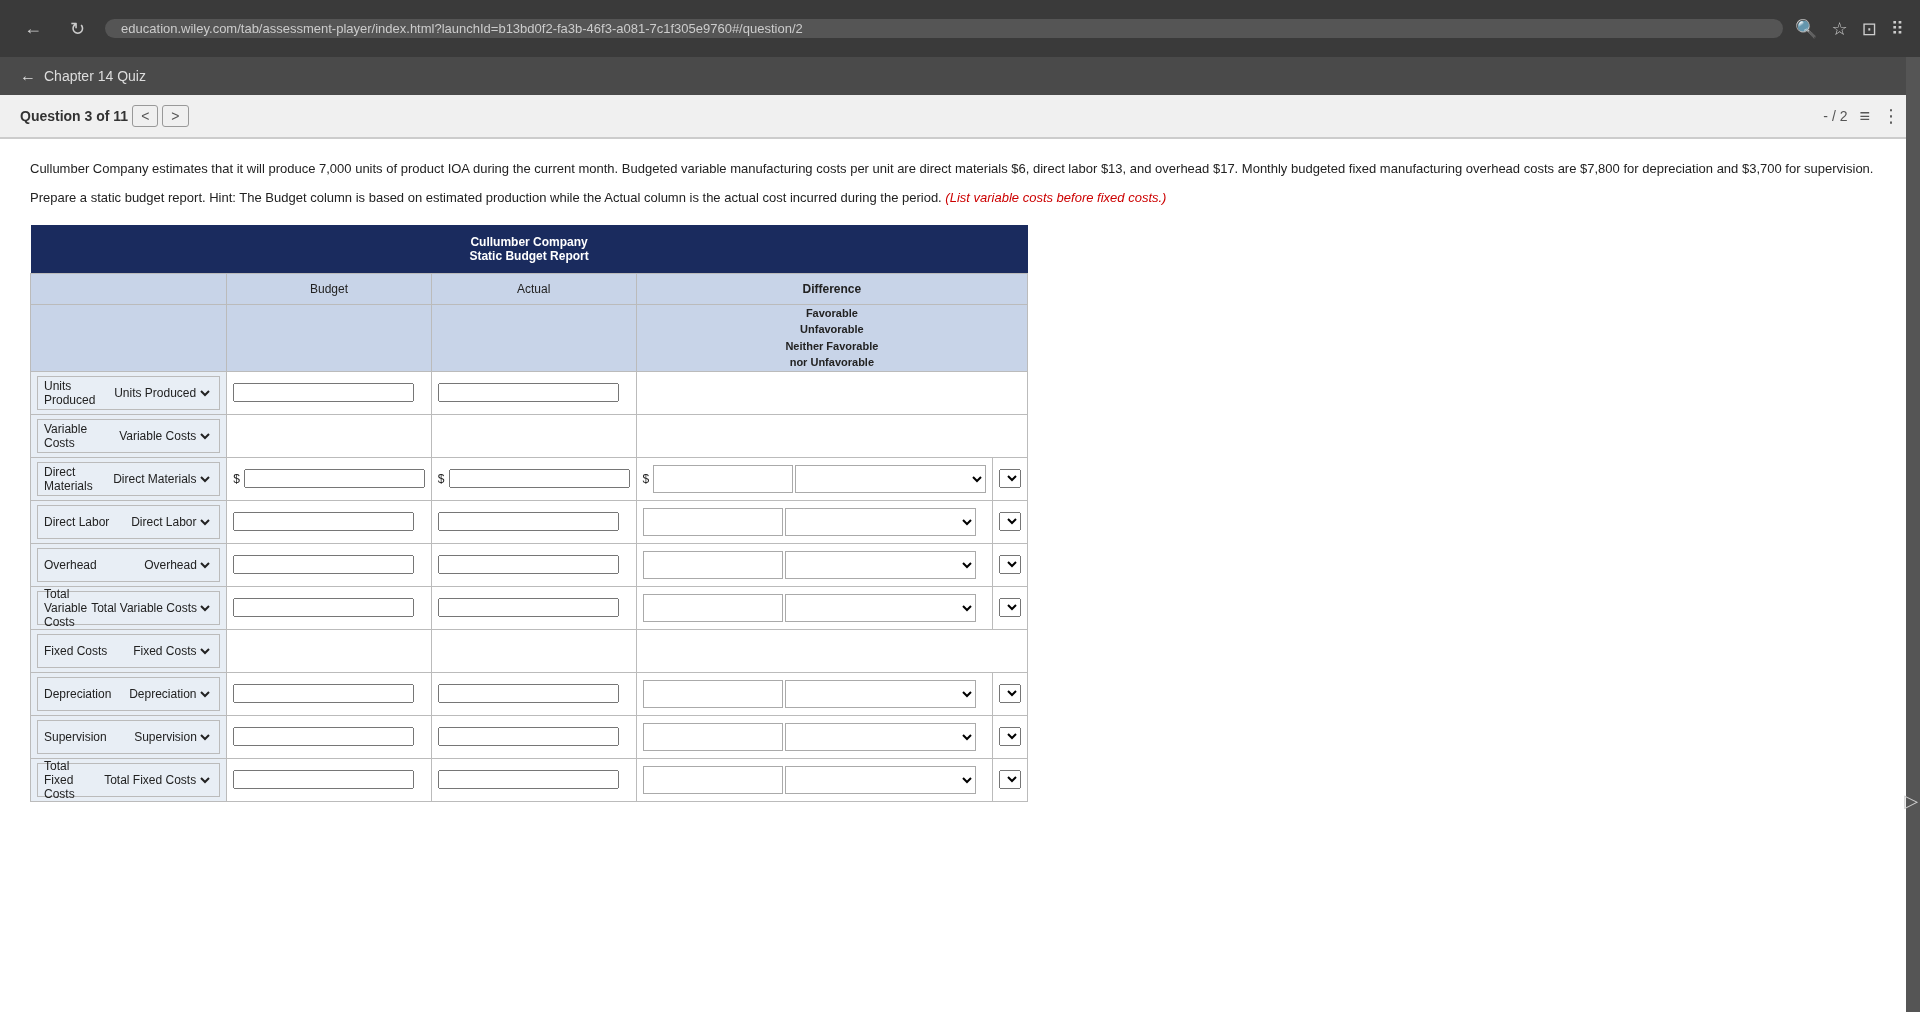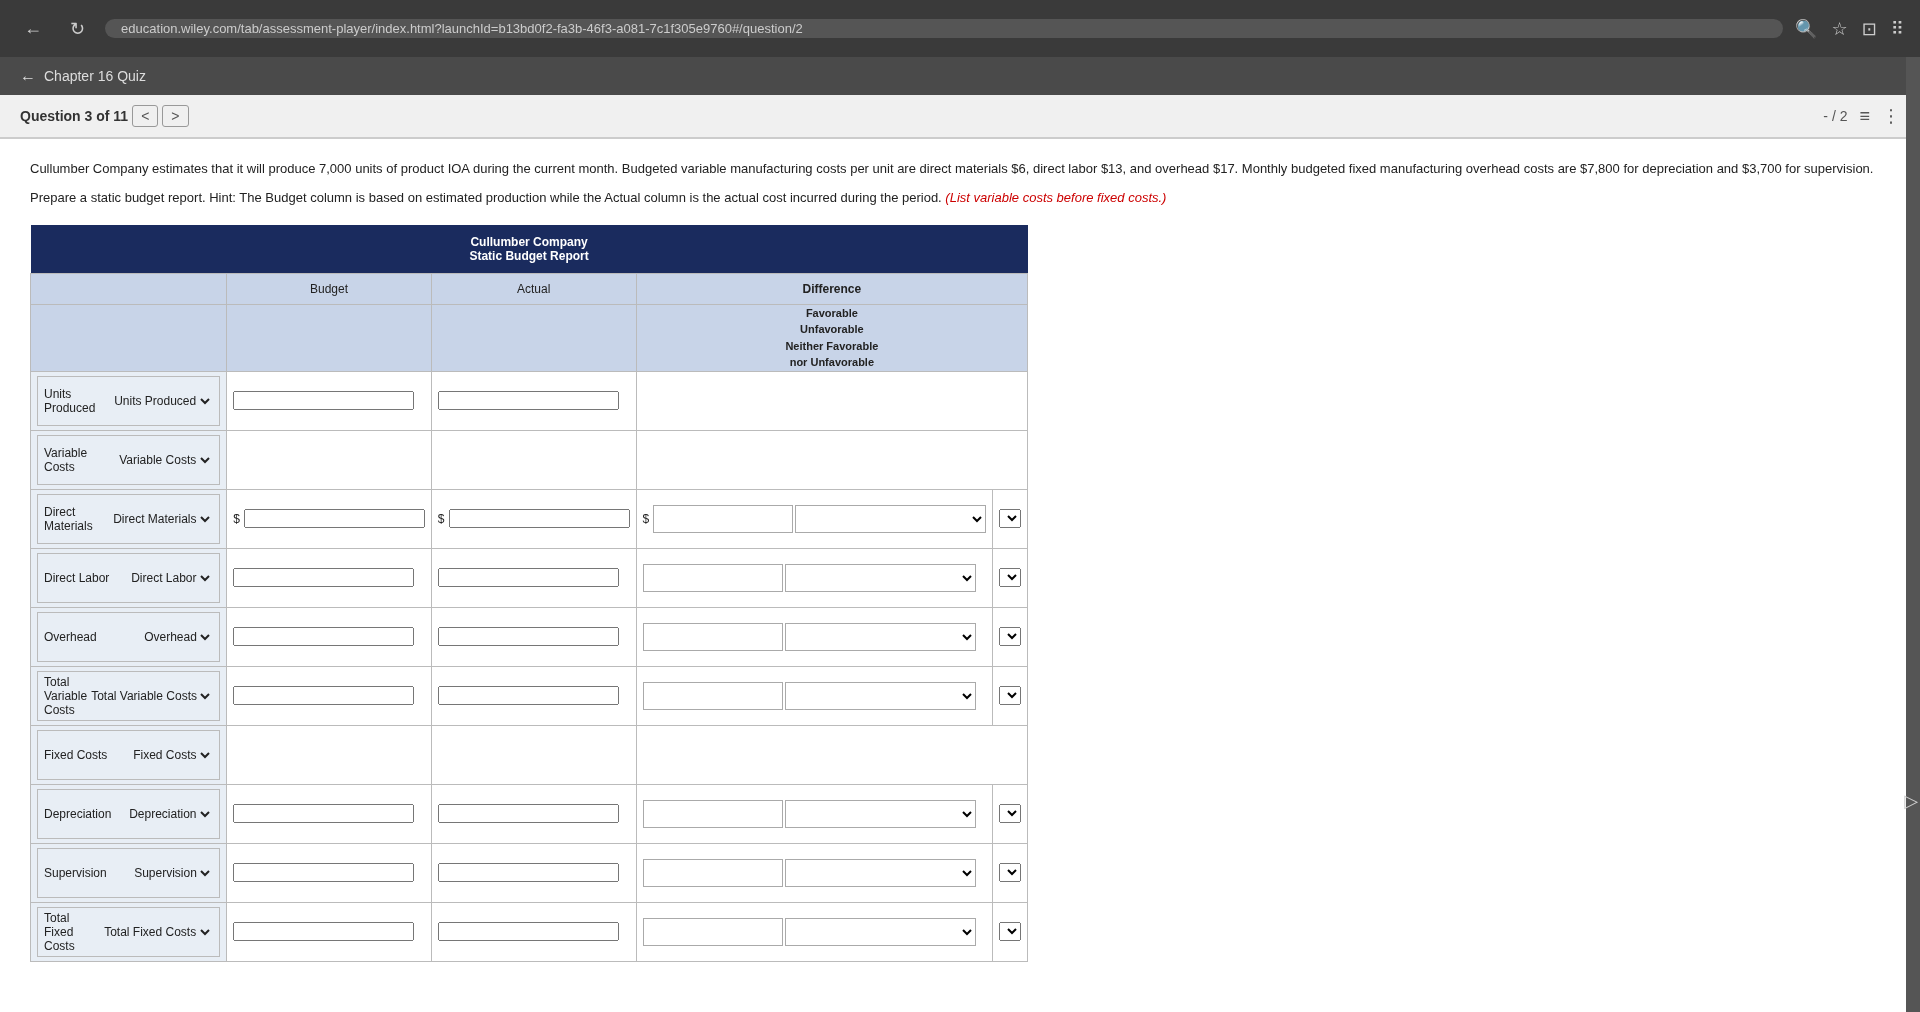--- a/index.html
+++ b/index.html
@@ -132,21 +132,21 @@
       padding: 4px 6px;
       vertical-align: middle;
       height: 36px;
     }
 
     .label-cell {
       background: #e8eef5;
       display: flex;
       align-items: center;
       justify-content: space-between;
-      height: 50px;
+      height: 34px;
       padding: 0 6px;
       border: 1px solid #bbb;
     }
 
     .label-cell select {
       border: none;
       background: transparent;
       font-size: 12px;
       color: #222;
       appearance: auto;
@@ -259,21 +259,21 @@
   <div class="browser-icons">
     <span>🔍</span>
     <span>☆</span>
     <span>⊡</span>
     <span>⠿</span>
   </div>
 </div>
 
 <div class="page-header">
   <span style="cursor:pointer;font-size:16px;">←</span>
-  <span>Chapter 16 Quiz</span>
+  <span>Chapter 14 Quiz</span>
 </div>
 
 <div class="question-bar">
   <div class="question-nav">
     <span>Question 3 of 11</span>
     <button class="nav-arrow">&lt;</button>
     <button class="nav-arrow">&gt;</button>
   </div>
   <div class="question-score">
     <span>- / 2</span>

